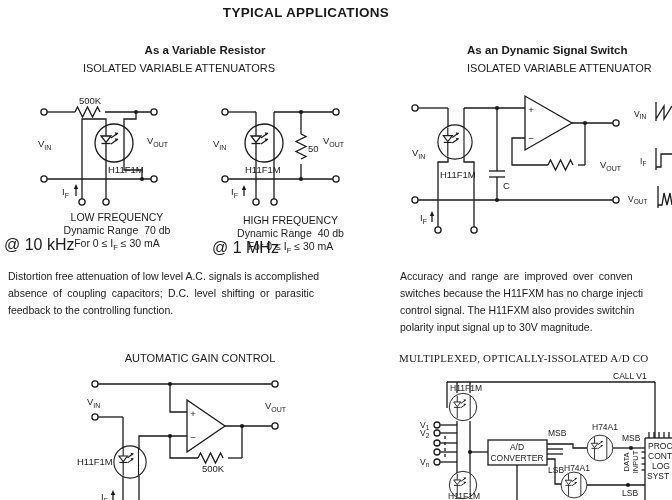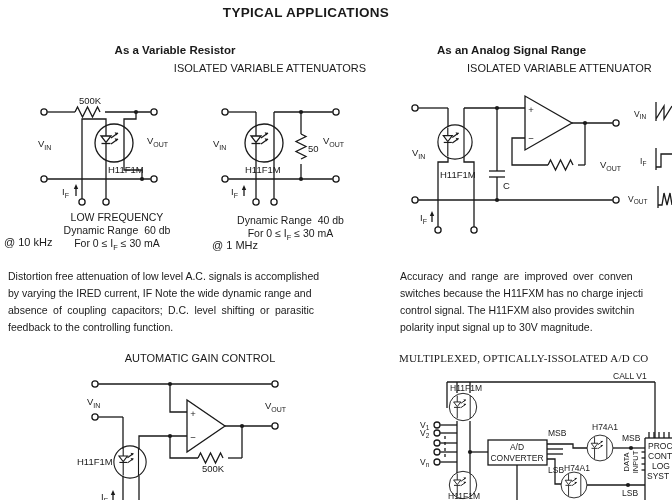--- a/index.html
+++ b/index.html
@@ -2,25 +2,25 @@
 <html><head>
 <meta charset="utf-8">
 <style>
   html,body{margin:0;padding:0;background:#e8e8e8;}
   #page{position:relative;width:672px;height:500px;background:#ffffff;overflow:hidden;
         font-family:"Liberation Sans",sans-serif;color:#1a1a1a;}
   .abs{position:absolute;white-space:nowrap;}
   .ctr{text-align:center;}
   .b{font-weight:bold;}
   .title{font-size:13.5px;letter-spacing:.3px;}
-  .h1{font-size:11.5px;}
+  .h1{font-size:11.5px;padding-left:30px;}
   .h2{font-size:11px;}
   .cap{font-size:10.5px;line-height:13px;text-align:center;}
   .cap sub{font-size:7.5px;}
-  .note{font-size:11px;}
+  .note{font-size:16px;}
   .para{font-size:10.5px;line-height:17px;}
   .para .ln{white-space:nowrap;}
   .ws{word-spacing:2.5px;}
   svg{position:absolute;overflow:visible;}
   svg line, svg path, svg circle, svg polygon, svg rect{stroke:#1a1a1a;stroke-width:1.3;fill:none;}
   svg .dot{fill:#1a1a1a;stroke:none;}
   svg .term{fill:#ffffff;}
   svg .ah{fill:#1a1a1a;stroke:none;}
   svg text{fill:#1a1a1a;stroke:none;font-family:"Liberation Sans",sans-serif;}
   .t9{font-size:9.5px;}
@@ -30,23 +30,23 @@
   .sub2{font-size:6.5px;}
 </style>
 </head>
 <body>
 
 <div id="page">
 
   <div class="abs ctr b title" style="left:0;top:5px;width:612px;">TYPICAL APPLICATIONS</div>
 
   <div class="abs ctr b h1" style="left:0;top:44px;width:350px;">As a Variable Resistor</div>
-  <div class="abs ctr h2" style="left:16px;top:62px;width:350px;text-align:right;">ISOLATED VARIABLE ATTENUATORS</div>
-
-  <div class="abs b h1" style="left:437px;top:44px;">As an Analog Signal Range</div>
+  <div class="abs ctr h2" style="left:4px;top:62px;width:350px;">ISOLATED VARIABLE ATTENUATORS</div>
+
+  <div class="abs b h1" style="left:437px;top:44px;">As an Dynamic Signal Switch</div>
   <div class="abs h2" style="left:467px;top:62px;">ISOLATED VARIABLE ATTENUATOR</div>
 
   <svg style="left:30px;top:92px;" width="160" height="125" viewBox="0 0 160 125">
     <defs>
       <g id="opto">
         <circle cx="0" cy="0" r="19"></circle>
         <line x1="-8" y1="-16" x2="-8" y2="-7"></line>
         <polygon points="-13,-7 -3,-7 -8,-0.5"></polygon>
         <line x1="-12.5" y1="0.5" x2="-3.5" y2="0.5"></line>
         <line x1="-8" y1="0.5" x2="-8" y2="16"></line>
@@ -122,26 +122,27 @@
     </g>
     <text class="t9" x="113" y="60">50</text>
     <text class="t9" x="18" y="55"><tspan>V</tspan><tspan class="sub" dy="2.5">IN</tspan></text>
     <text class="t9" x="128" y="52"><tspan>V</tspan><tspan class="sub" dy="2.5">OUT</tspan></text>
     <text class="t9" x="50" y="81">H11F1M</text>
     <text class="t9" x="36" y="103"><tspan>I</tspan><tspan class="sub" dy="2.5">F</tspan></text>
   </svg>
 
   <div class="abs cap" style="left:47px;top:211px;width:140px;">
     <div>LOW FREQUENCY</div>
-    <div><span>Dynamic Range</span>&nbsp;&nbsp;<span>60 db</span></div>
+    <div><span>Dynamic Range</span>&nbsp;&nbsp;<span>70 db</span></div>
     <div><span>For 0 ≤ I</span><sub>F</sub><span> ≤ 30 mA</span></div>
   </div>
   <div class="abs note" style="left:4px;top:236px;">@ 10 kHz</div>
 
   <div class="abs cap" style="left:218px;top:214px;width:145px;">
+    <div>HIGH FREQUENCY</div>
     <div><span>Dynamic Range</span>&nbsp;&nbsp;<span>40 db</span></div>
     <div><span>For 0 ≤ I</span><sub>F</sub><span> ≤ 30 mA</span></div>
   </div>
   <div class="abs note" style="left:196px;top:239px;margin-left:16px;">@ 1 MHz</div>
 
   <svg style="left:398px;top:88px;" width="274" height="157" viewBox="0 0 274 157">
     <g>
       <line x1="20.2" y1="20" x2="50" y2="20"></line>
       <line x1="50" y1="20" x2="50" y2="39"></line>
       <line x1="66" y1="39" x2="66" y2="20"></line>
@@ -195,21 +196,20 @@
       <path d="M258 60 V82 M258 79 H263 V66 H274"></path>
     </g>
     <g>
       <text class="t8" x="230" y="114"><tspan>V</tspan><tspan class="sub2" dy="2">OUT</tspan></text>
       <path d="M260 98 V120 M260 117 h4 l2,-12 l3,12 l3,-12 l2,12"></path>
     </g>
   </svg>
 
   <div class="abs para" style="left:8px;top:268px;width:336px;">
     <div class="ln">Distortion free attenuation of low level A.C. signals is accomplished</div>
-    <div class="ln">by varying the IRED current, IF Note the wide dynamic range and</div>
     <div class="ln ws">absence of coupling capacitors; D.C. level shifting or parasitic</div>
     <div class="ln">feedback to the controlling function.</div>
   </div>
 
   <div class="abs para" style="left:400px;top:268px;width:300px;">
     <div class="ln ws">Accuracy and range are improved over conven</div>
     <div class="ln">switches because the H11FXM has no charge injecti</div>
     <div class="ln">control signal. The H11FXM also provides switchin</div>
     <div class="ln">polarity input signal up to 30V magnitude.</div>
   </div>

